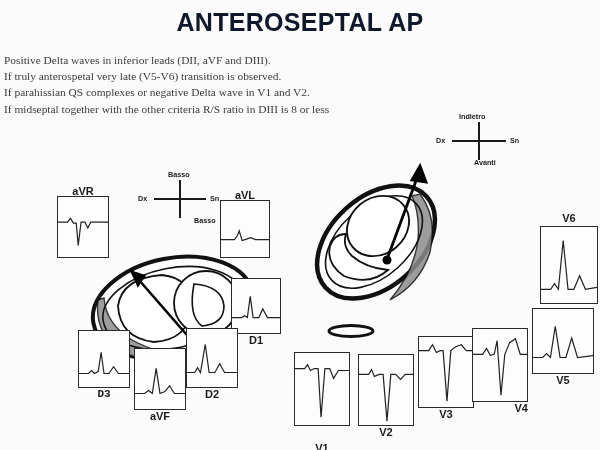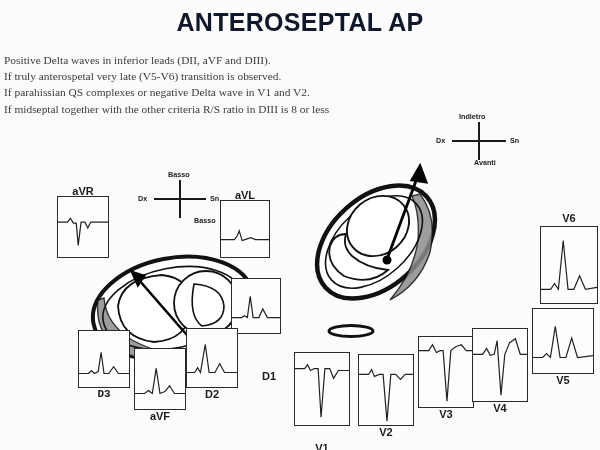--- a/index.html
+++ b/index.html
@@ -187,21 +187,21 @@
       <path d="M 0 40 L 14 40 L 17 36 L 19 31 L 22 41 L 25 40 L 31 38 L 36 40 L 50 40" fill="none" stroke="#222" stroke-width="1.25"></path>
     </svg>
   </div>
   <div class="ecg-label" style="left:220px; top:189px; width:50px;">aVL</div>
 
   <div class="ecg" style="left:231px; top:278px; width:50px; height:56px;">
     <svg viewBox="0 0 50 56" preserveAspectRatio="none">
       <path d="M 0 40 L 10 40 L 13 38 L 16 40 L 19 18 L 22 40 L 28 40 L 32 31 L 37 40 L 50 40" fill="none" stroke="#222" stroke-width="1.25"></path>
     </svg>
   </div>
-  <div class="ecg-label" style="left:244px; top:334px; width:50px;margin-top:36px;">D1</div>
+  <div class="ecg-label" style="left:231px; top:334px; width:50px;">D1</div>
 
   <div class="ecg" style="left:78px; top:330px; width:52px; height:58px;">
     <svg viewBox="0 0 52 58" preserveAspectRatio="none">
       <path d="M 0 44 L 10 44 L 13 41 L 16 44 L 20 42 L 23 22 L 26 44 L 31 44 L 36 37 L 41 44 L 52 44" fill="none" stroke="#222" stroke-width="1.25"></path>
     </svg>
   </div>
   <div class="ecg-label" style="left:78px; top:388px; width:52px;font-family:Liberation Mono, monospace;">D3</div>
 
   <div class="ecg" style="left:134px; top:348px; width:52px; height:62px;">
     <svg viewBox="0 0 52 62" preserveAspectRatio="none">
@@ -236,21 +236,21 @@
       <path d="M 0 14 L 10 14 L 14 8 L 18 16 L 22 14 L 25 14 L 29 66 L 33 14 L 38 10 L 44 8 L 49 14 L 56 14" fill="none" stroke="#222" stroke-width="1.25"></path>
     </svg>
   </div>
   <div class="ecg-label" style="left:418px; top:408px; width:56px;">V3</div>
 
   <div class="ecg" style="left:472px; top:328px; width:56px; height:74px;">
     <svg viewBox="0 0 56 74" preserveAspectRatio="none">
       <path d="M 0 26 L 10 26 L 14 20 L 18 27 L 22 26 L 25 12 L 29 68 L 33 26 L 38 14 L 44 10 L 49 26 L 56 26" fill="none" stroke="#222" stroke-width="1.25"></path>
     </svg>
   </div>
-  <div class="ecg-label" style="left:472px; top:402px; width:56px;">V4</div>
+  <div class="ecg-label" style="left:472px; top:402px; width:56px;text-align:right;">V4</div>
 
   <div class="ecg" style="left:532px; top:308px; width:62px; height:66px;">
     <svg viewBox="0 0 62 66" preserveAspectRatio="none">
       <path d="M 0 50 L 10 50 L 14 46 L 18 50 L 23 18 L 28 50 L 34 50 L 40 30 L 46 50 L 62 48" fill="none" stroke="#222" stroke-width="1.25"></path>
     </svg>
   </div>
   <div class="ecg-label" style="left:532px; top:374px; width:62px;">V5</div>
 
   <div class="ecg" style="left:540px; top:226px; width:58px; height:78px;">
     <svg viewBox="0 0 58 78" preserveAspectRatio="none">

